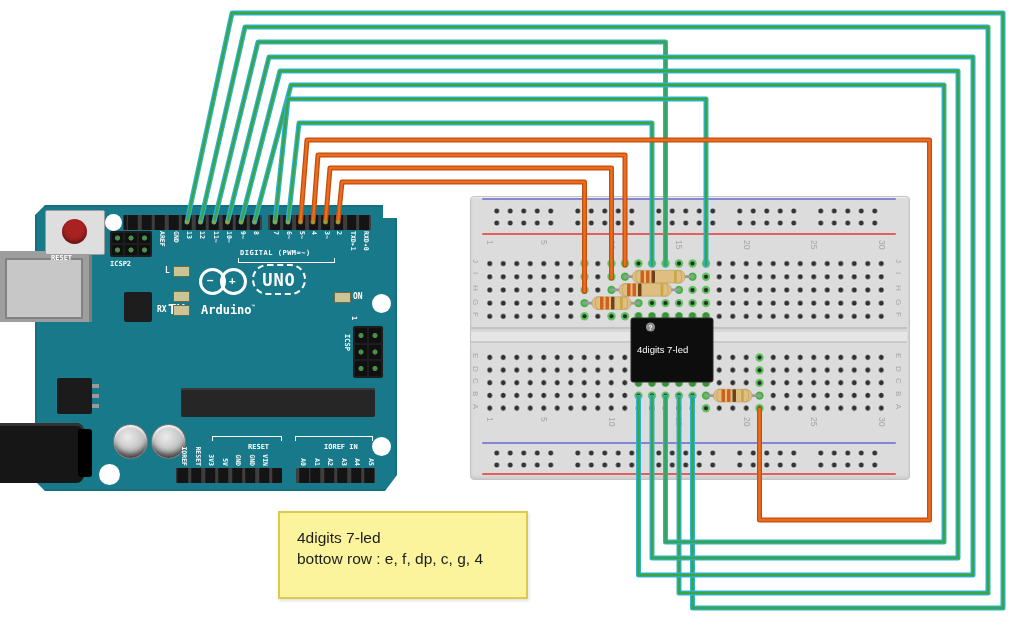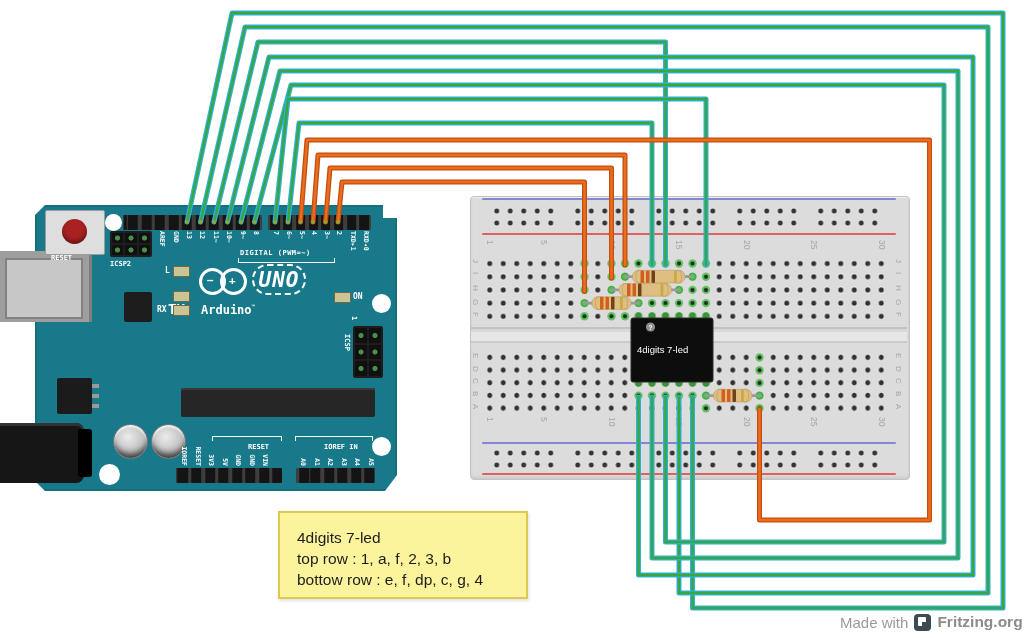--- a/index.html
+++ b/index.html
@@ -146,21 +146,21 @@
   <div class="abs led" style="left:334px;top:292px;width:15px;height:9px;"></div>
   <div class="abs silk" style="left:353px;top:292px;font-size:8px;">ON</div>
 
   <div class="abs" style="left:124px;top:292px;width:28px;height:30px;background:#1d1d1d;border-radius:2px;"></div>
 
   <div class="abs" style="left:199px;top:268px;width:27px;height:27px;border:3.5px solid #fff;border-radius:50%;box-sizing:border-box;"></div>
   <div class="abs" style="left:220px;top:268px;width:27px;height:27px;border:3.5px solid #fff;border-radius:50%;box-sizing:border-box;"></div>
   <div class="abs silk" style="left:207px;top:274px;font-size:11px;">−</div>
   <div class="abs silk" style="left:229px;top:274px;font-size:11px;">+</div>
   <div class="abs" style="left:252px;top:264px;width:54px;height:31px;border:2.5px dashed #fff;border-radius:16px;box-sizing:border-box;display:flex;align-items:center;justify-content:center;">
-    <span class="silk" style="font-size:21px;letter-spacing:1px;font-style:italic;">UNO</span>
+    <span class="silk" style="font-size:17px;letter-spacing:1px;">UNO</span>
   </div>
   <div class="abs silk" style="left:201px;top:303px;font-size:12px;"><span>Arduino</span><sup style="font-size:6px;">™</sup></div>
 
   <div class="abs silk" style="left:352px;top:314px;font-size:7px;transform:rotate(90deg);">1</div>
   <div class="abs icspgrid" style="left:353px;top:326px;width:26px;height:48px;grid-template-columns:repeat(2,1fr);grid-template-rows:repeat(3,1fr);">
       <span></span>
       <span></span>
       <span></span>
       <span></span>
       <span></span>
@@ -431,25 +431,16 @@
       <polyline points="325.5,222 330,168 611.5,168 611.5,278" fill="none" stroke="#c14f0e" stroke-width="5" stroke-linejoin="round" stroke-linecap="round"></polyline>
       <polyline points="325.5,222 330,168 611.5,168 611.5,278" fill="none" stroke="#ed6d1f" stroke-width="2.4" stroke-linejoin="round" stroke-linecap="round"></polyline>
       <circle cx="325.5" cy="222" r="2" fill="#8da33b"></circle>
       <polyline points="338,222 342,182 584.5,182 584.5,291.5" fill="none" stroke="#c14f0e" stroke-width="5" stroke-linejoin="round" stroke-linecap="round"></polyline>
       <polyline points="338,222 342,182 584.5,182 584.5,291.5" fill="none" stroke="#ed6d1f" stroke-width="2.4" stroke-linejoin="round" stroke-linecap="round"></polyline>
       <circle cx="338" cy="222" r="2" fill="#8da33b"></circle>
     </svg>
 
   <div class="abs note" style="z-index:6;">
     <div>4digits 7-led</div>
-    <div>top row : 1, a, f, 2, 3, b</div>
     <div>bottow row : e, f, dp, c, g, 4</div>
   </div>
 
-  <div class="abs footer">
-    <span>Made with</span>
-    <span class="fzicon">
-        <i></i>
-        <b></b>
-      </span>
-    <span class="brand">Fritzing.org</span>
-  </div>
 </div>
 
 </body></html>

